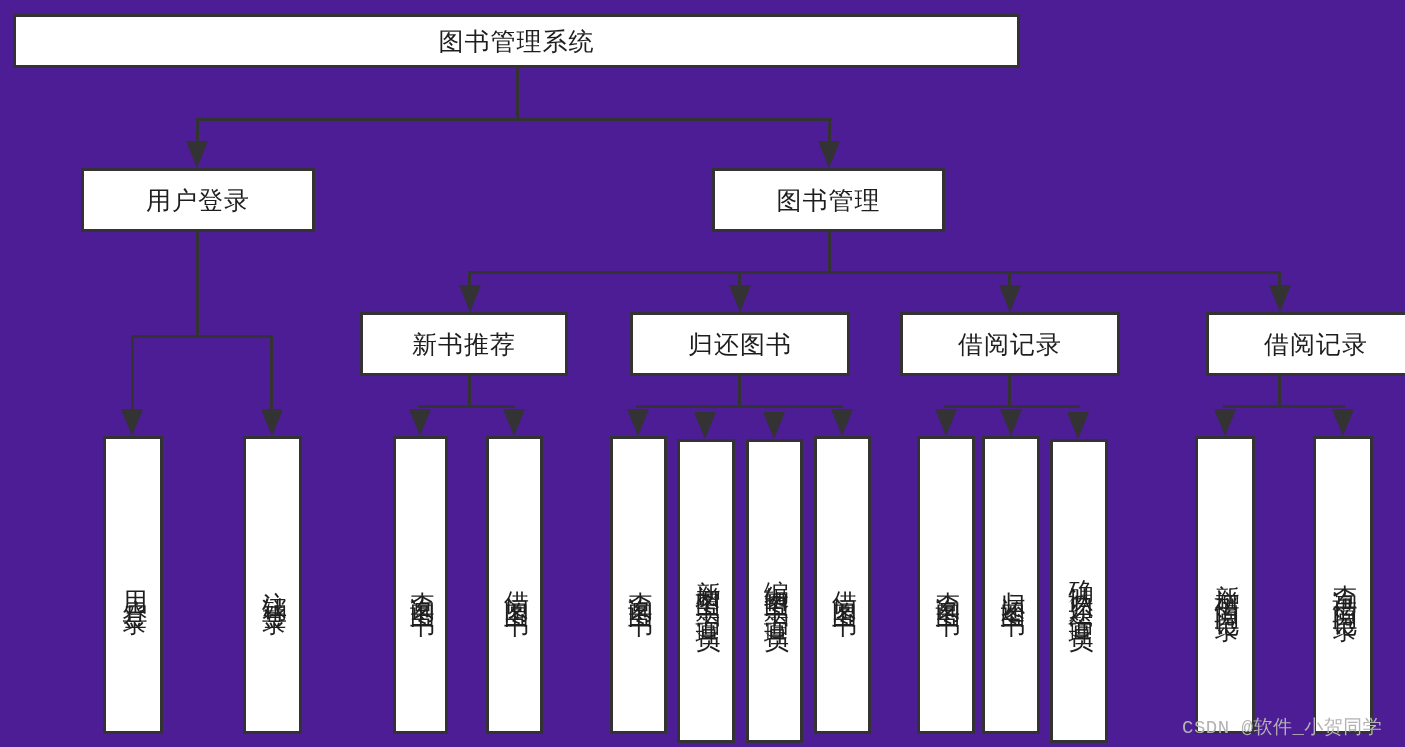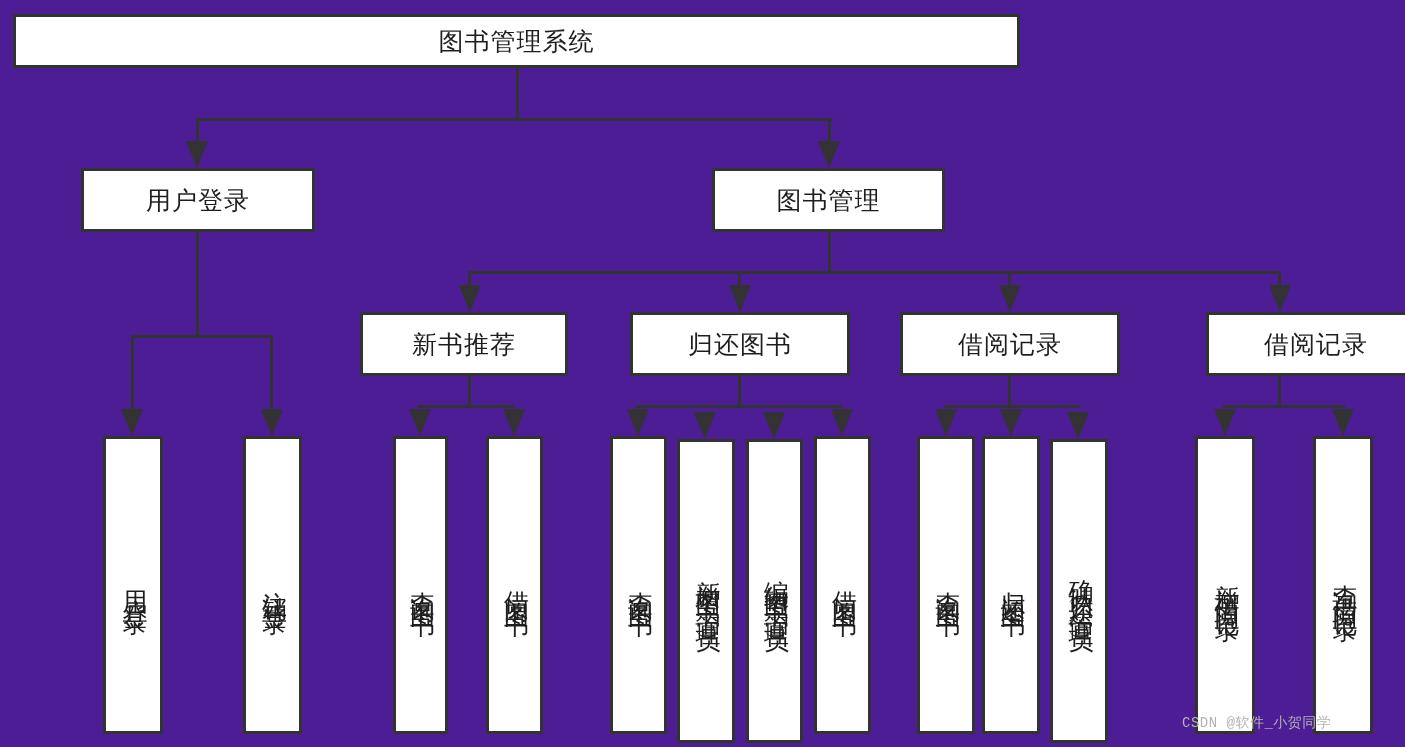--- a/index.html
+++ b/index.html
@@ -38,21 +38,21 @@
   .hl{position:absolute;height:3px;background:#333333;z-index:1;}
   .ar{
     position:absolute;width:0;height:0;z-index:1;
     border-left:11px solid transparent;
     border-right:11px solid transparent;
     border-top:27px solid #333333;
   }
   .watermark{
     position:absolute;
     left:1182px;top:714px;
-    font-size:14px;
+    font-size:19px;
     color:#b3b3b3;
     white-space:nowrap;
     z-index:6;
     letter-spacing:0.5px;
   }
 </style>
 </head>
 <body>
 
 <div class="canvas">

